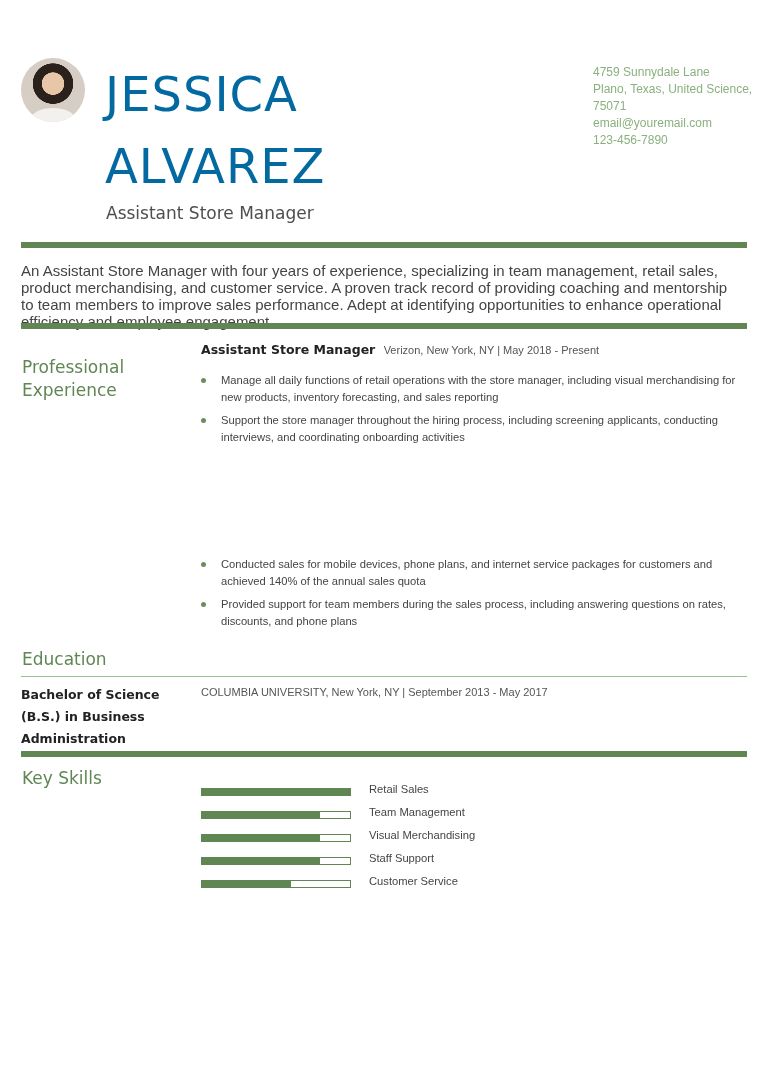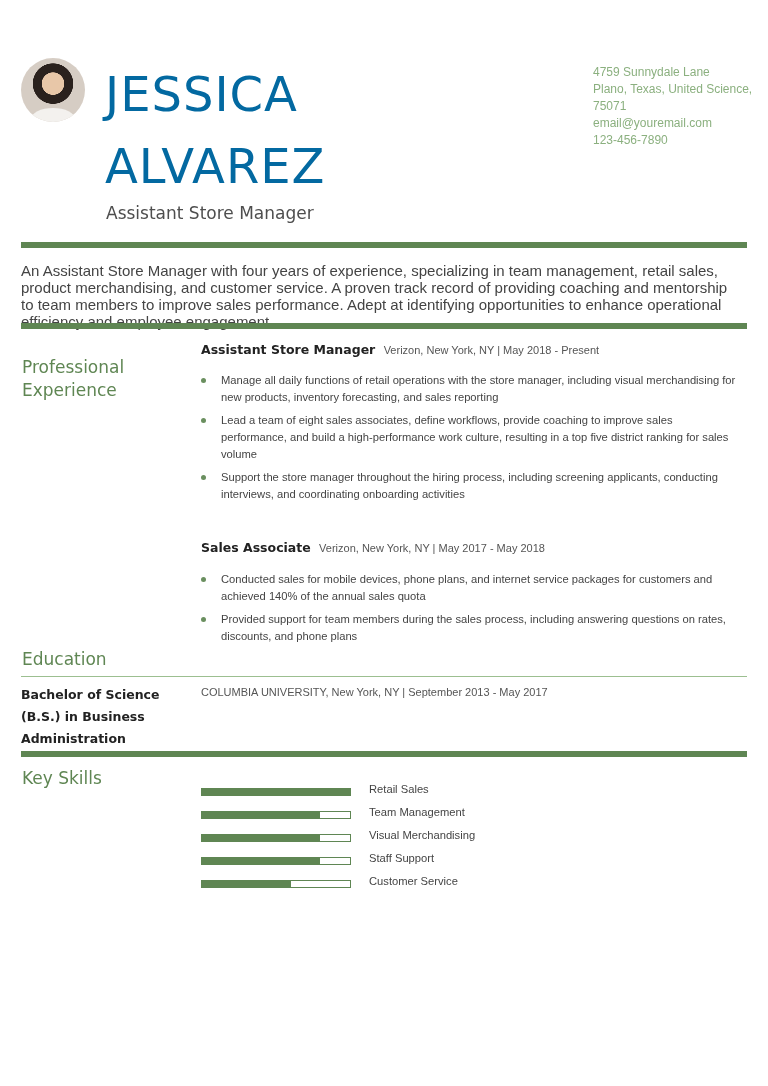--- a/index.html
+++ b/index.html
@@ -61,30 +61,25 @@
   <div>Experience</div>
 </div>
 
 <div class="abs job" style="top:342px">
   <div class="job-head">
     <span>Assistant Store Manager</span>
     <span class="job-meta">Verizon, New York, NY | May 2018 - Present</span>
   </div>
   <ul style="margin-top:15px">
     <li><span class="dot"></span><span>Manage all daily functions of retail operations with the store  manager, including visual merchandising for new products, inventory  forecasting, and sales reporting</span></li>
-    <li><span class="dot"></span><span>Lead a team of eight sales associates, define workflows, provide  coaching to improve sales performance, and build a high-performance work  culture, resulting in a top five district ranking for sales volume</span></li>
     <li><span class="dot"></span><span>Support the store manager throughout the hiring process, including  screening applicants, conducting interviews, and coordinating onboarding  activities</span></li>
   </ul>
 </div>
 
 <div class="abs job" style="top:540px">
-  <div class="job-head">
-    <span>Sales Associate</span>
-    <span class="job-meta">Verizon, New York, NY | May 2017 - May 2018</span>
-  </div>
   <ul style="margin-top:16px">
     <li><span class="dot"></span><span>Conducted sales for mobile devices, phone plans, and internet  service packages for customers and achieved 140% of the annual sales  quota</span></li>
     <li><span class="dot"></span><span>Provided support for team members during the sales process, including answering questions on rates, discounts, and phone plans</span></li>
   </ul>
 </div>
 
 <div class="abs sec-title" style="top:648px">Education</div>
 <div class="abs rule-thin" style="top:676px"></div>
 <div class="abs edu-degree">Bachelor of Science (B.S.) in Business Administration</div>
 <div class="abs edu-meta">COLUMBIA UNIVERSITY, New York, NY | September 2013 - May 2017</div>

